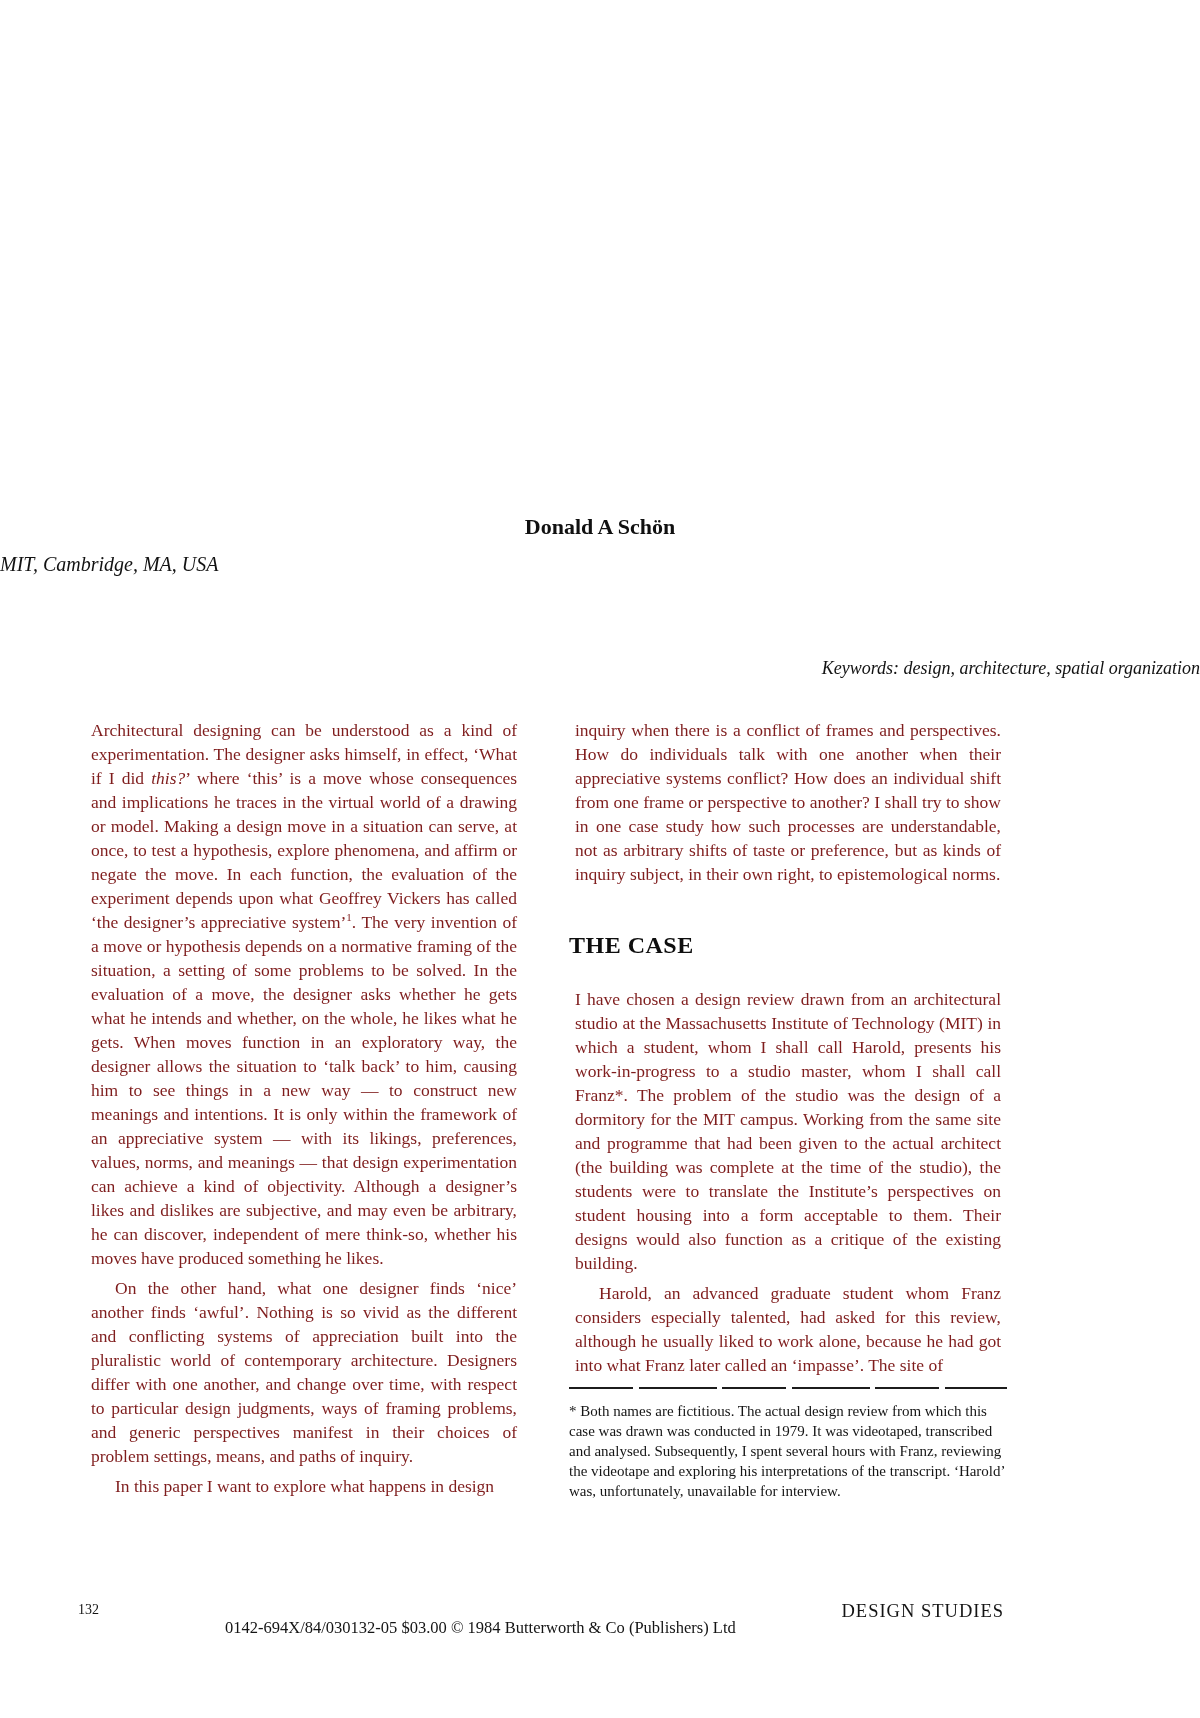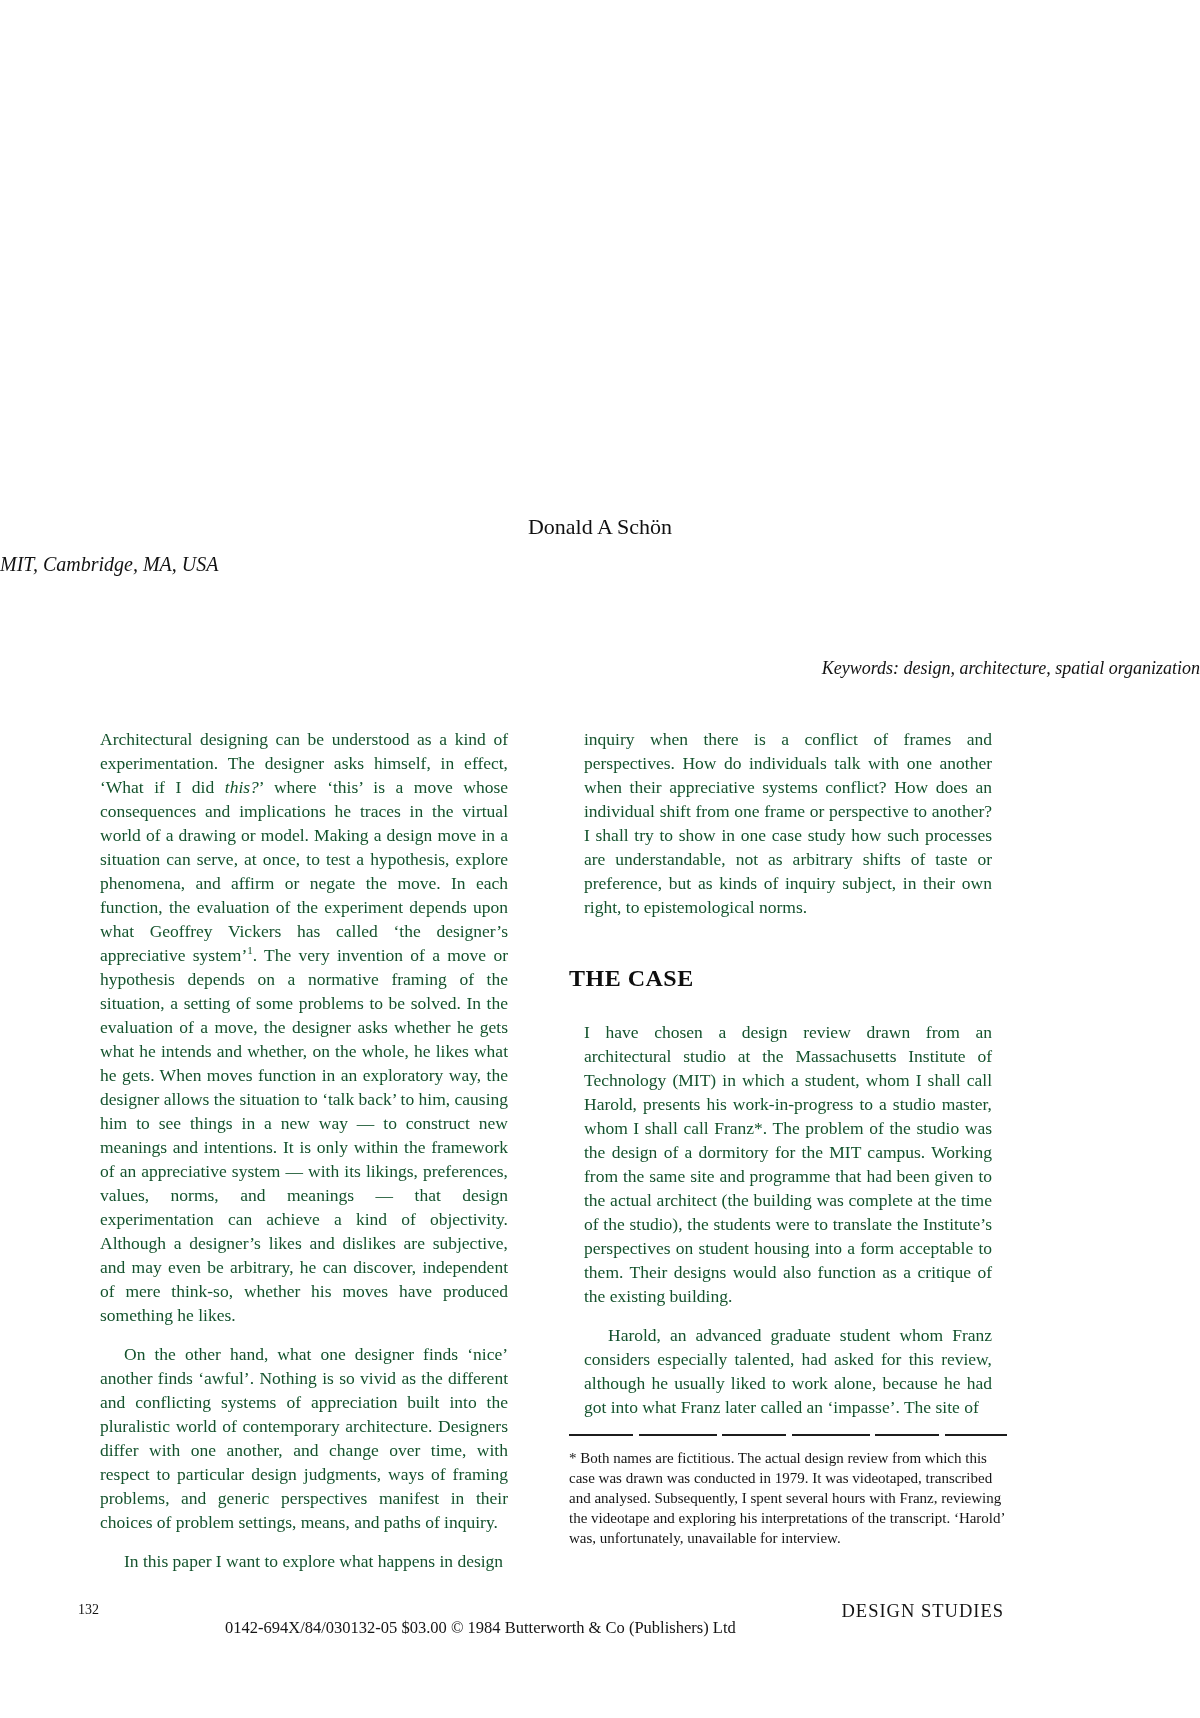--- a/index.html
+++ b/index.html
@@ -29,21 +29,21 @@
     letter-spacing: 0px;
     color: #0d0d0d;
   }
   .author {
     position: absolute;
     top: 514px;
     left: 0;
     width: 100%;
     text-align: center;
     font-size: 22px;
-    font-weight: 400;
+    font-weight: 700;
     color: #101010;
   }
   .affiliation {
     position: absolute;
     top: 553px;
     left: 0;
     width: 100%;
     font-size: 20px;
     font-style: italic;
     color: #121212;
@@ -64,25 +64,25 @@
     left: 85px;
     width: 922px;
     display: flex;
     gap: 46px;
   }
   .col {
     width: 438px;
     flex: 0 0 438px;
   }
   .p {
-    margin: 15px;
+    margin: 6px;
     font-size: 17.5px;
     line-height: 24px;
     text-align: justify;
-    color: #14532d;
+    color: #7f1d1d;
   }
   .p.indent { text-indent: 24px; }
   sup {
     font-size: 11px;
     line-height: 0;
     vertical-align: super;
   }
   .section-heading {
     margin: 46px 0 28px 0;
     font-size: 24px;

